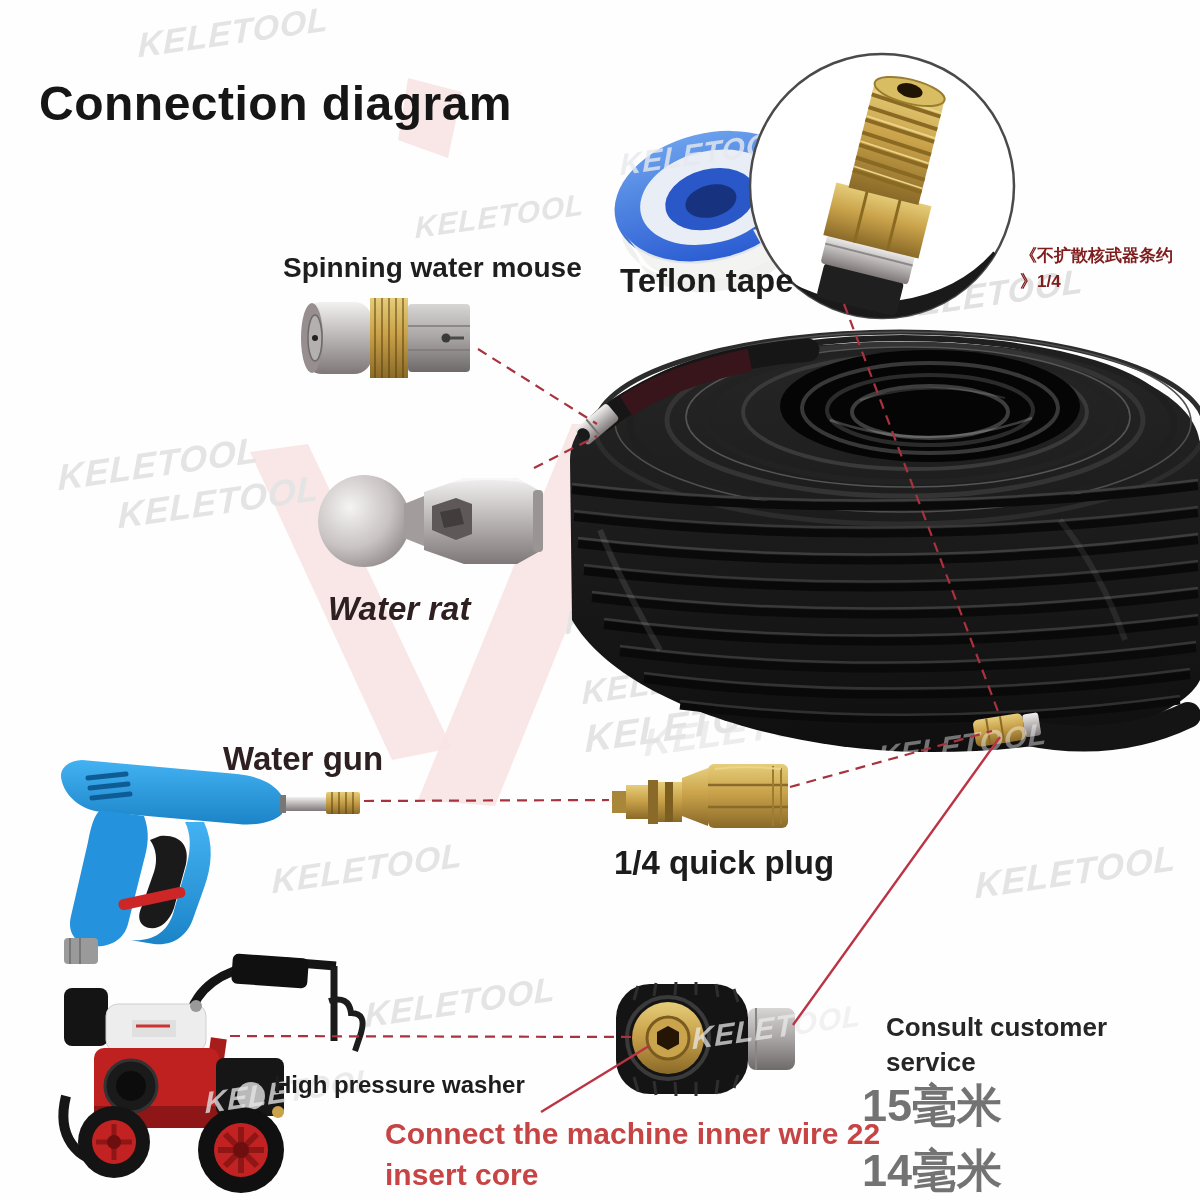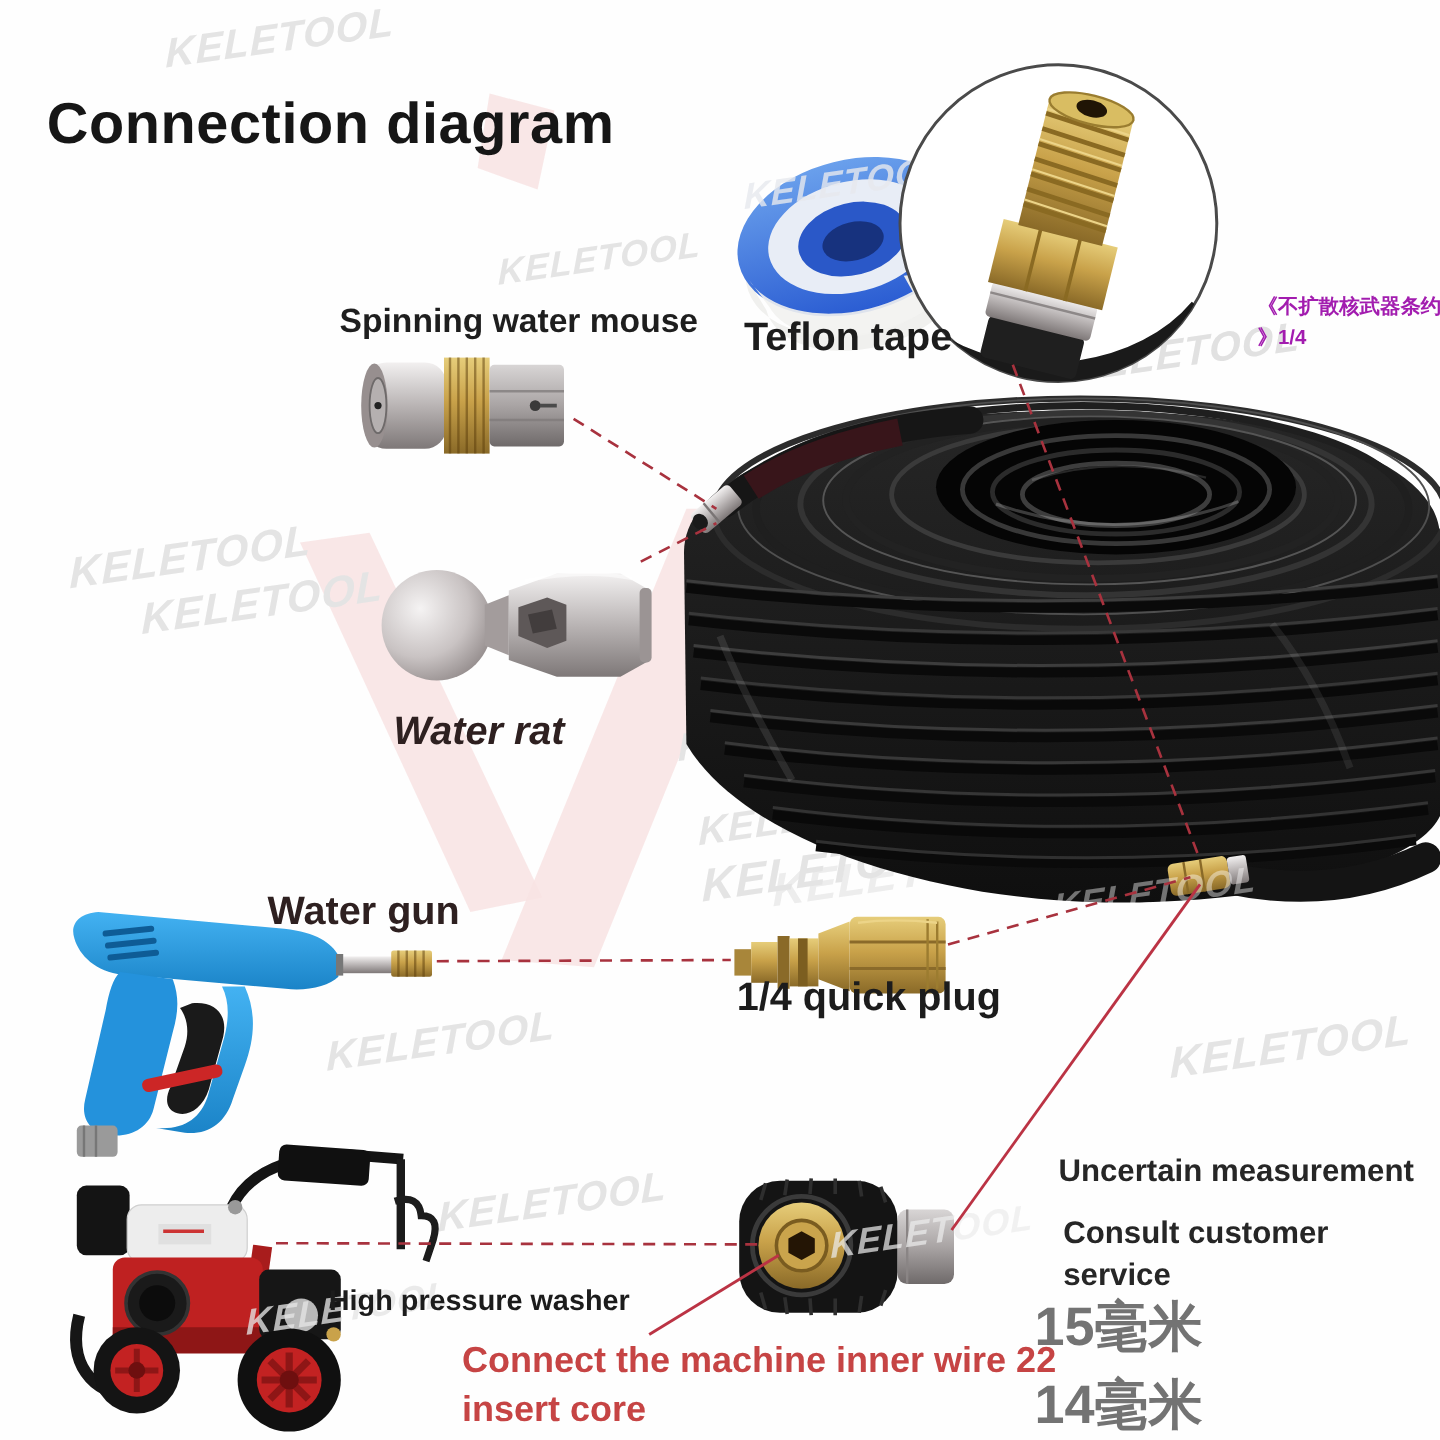--- a/index.html
+++ b/index.html
@@ -17,21 +17,21 @@
   .wm.over{z-index:5;}
   .part{position:absolute;z-index:4;}
   .part svg{display:block;}
   .layer-pink{position:absolute;left:0;top:0;z-index:1;}
   .layer-lines{position:absolute;left:0;top:0;z-index:6;pointer-events:none;}
   .label{position:absolute;z-index:7;color:#222;white-space:nowrap;line-height:1.15;}
   .title{font-size:48px;font-weight:700;color:#161616;letter-spacing:.5px;}
   .lab-md{font-size:28px;font-weight:600;color:#1e1e1e;}
   .lab-lg{font-size:33px;font-weight:600;color:#1c1c1c;}
   .lab-dark{color:#2e2020;}
-  .lab-note{font-size:17px;font-weight:700;color:#a21caf;line-height:1.5;margin-left:28px;}
+  .lab-note{font-size:17px;font-weight:700;color:#7f1d1d;line-height:1.5;}
   .lab-sm{font-size:24px;font-weight:700;color:#1c1c1c;margin-left:29px;}
   .lab-measure{font-size:26px;font-weight:700;color:#262626;}
   .red-size{font-size:45px;font-weight:700;color:#737373;}
   .red-note{font-size:30px;font-weight:700;color:#c64444;line-height:1.35;}
 </style>
 </head>
 <body>
 
 <div class="stage">
 
@@ -378,23 +378,22 @@
 
   <div class="label lab-note" style="left:1020px;top:243px;">
     <div>《不扩散核武器条约</div>
     <div>》1/4</div>
   </div>
 
   <div class="label lab-lg lab-dark" style="left:328px;top:590px;font-style:italic;">Water rat</div>
 
   <div class="label lab-lg lab-dark" style="left:223px;top:740px;">Water gun</div>
 
-  <div class="label lab-lg" style="left:614px;top:812px;">1/4 quick plug</div>
-
-  <div class="label lab-measure" style="left:882px;top:961px;">Uncertain measurement</div>
+  <div class="label lab-lg" style="left:614px;top:844px;">1/4 quick plug</div>
+
 
   <div class="label lab-measure" style="left:886px;top:1010px;line-height:1.35;">
     <div>Consult customer</div>
     <div>service</div>
   </div>
 
   <div class="label red-size" style="left:862px;top:1080px;">15毫米</div>
   <div class="label red-size" style="left:862px;top:1145px;">14毫米</div>
 
   <div class="label lab-sm" style="left:245px;top:1071px;">High pressure washer</div>

